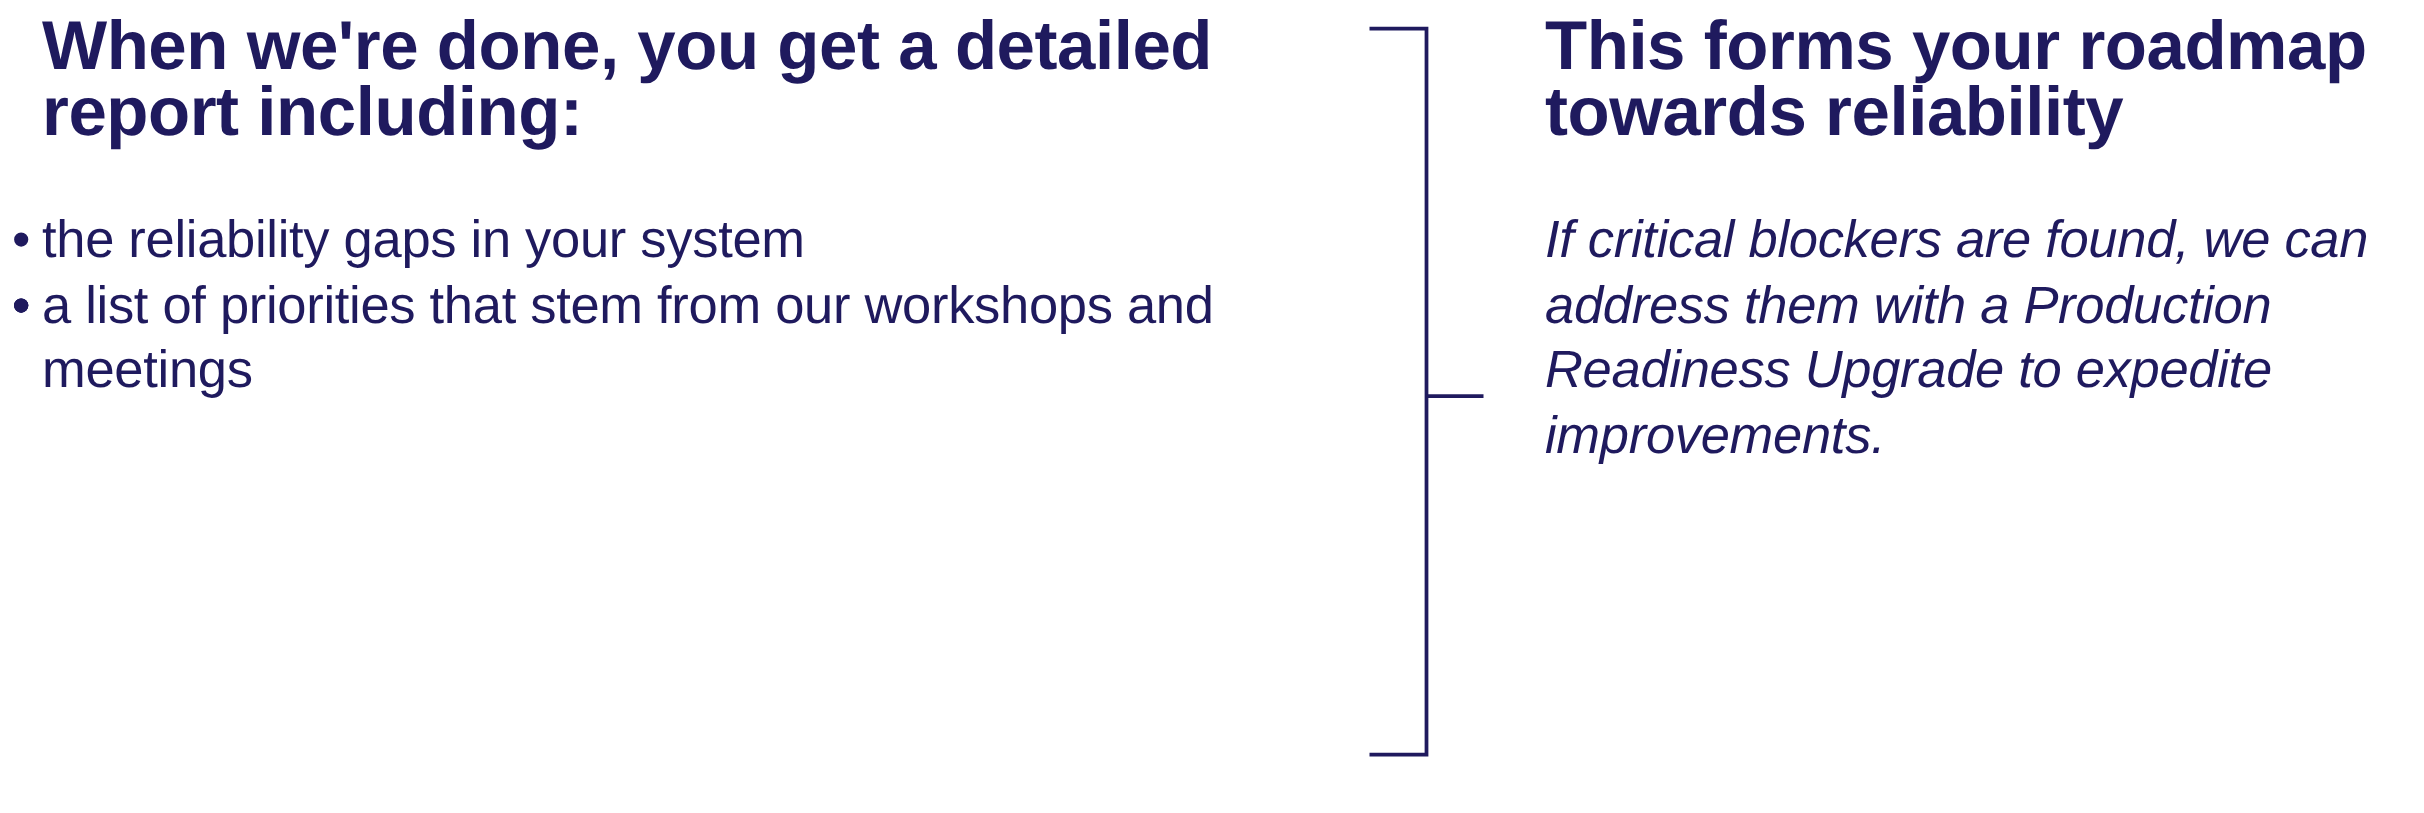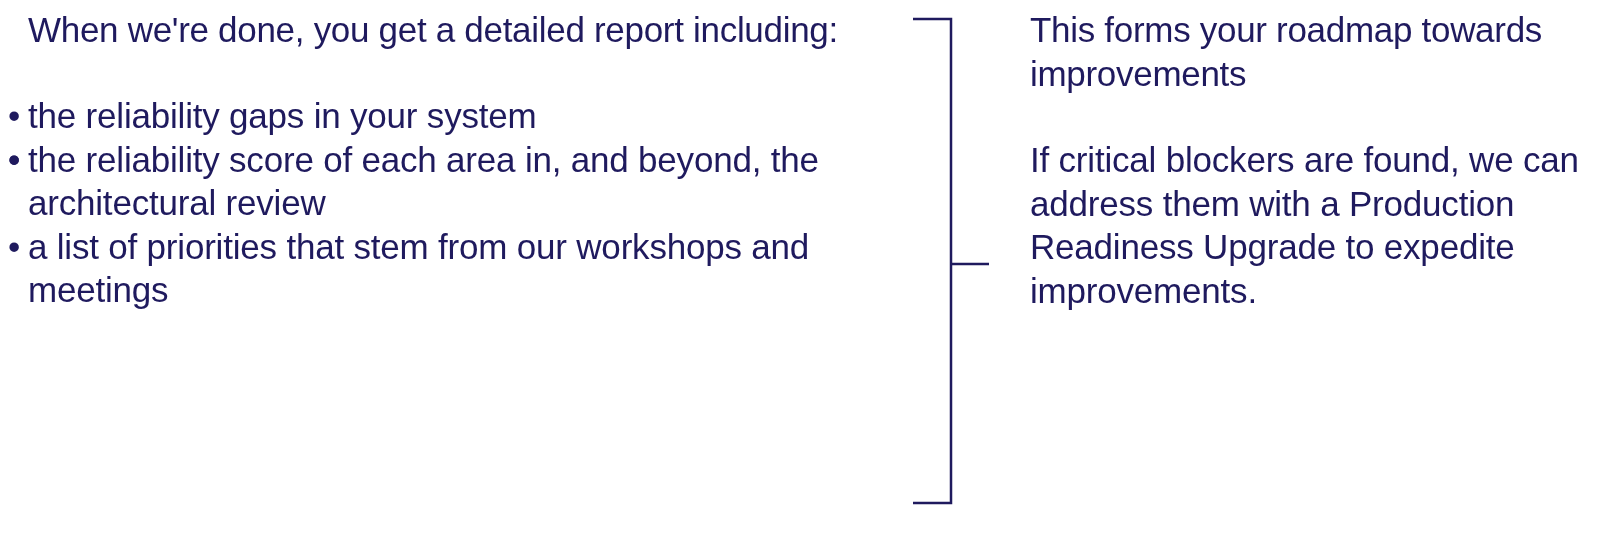--- a/index.html
+++ b/index.html
@@ -1,44 +1,44 @@
 <!DOCTYPE html>
 <html><head>
 <meta charset="utf-8">
 <style>
   html, body { margin: 0; padding: 0; background: #ffffff; }
   body { width: 1616px; height: 542px; position: relative; overflow: hidden;
          font-family: "Liberation Sans", "DejaVu Sans", sans-serif; color: #1f1a5e; }
   .col { position: absolute; top: 8px; }
   .left { left: 8px; width: 870px; }
   .right { left: 1030px; width: 586px; }
-  .heading { font-weight: normal; font-size: 35px; line-height: 44px; margin: 0 0 0 20px; letter-spacing: -0.3px; }
+  .heading { font-weight: bold; font-size: 46px; line-height: 44px; margin: 0 0 0 20px; letter-spacing: -0.3px; }
   .right .heading { margin-left: 0; }
   .bullets { list-style: none; margin: 42px 0 0 0; padding: 0; }
   .bullets li { font-size: 35px; line-height: 43.5px; padding-left: 20px; position: relative; letter-spacing: -0.2px; }
   .bullets li .dot { position: absolute; left: 0; top: 0; }
-  .para { font-size: 35px; line-height: 43.5px; margin: 42px 0 0 0; letter-spacing: -0.2px; }
+  .para { font-size: 35px; line-height: 43.5px; margin: 42px 0 0 0; letter-spacing: -0.2px; font-style: italic; }
   .para + .para { margin-top: 43.5px; }
   .para b { font-weight: bold; }
   .bracket { position: absolute; left: 0; top: 0; }
 </style>
 </head>
 <body>
 
 <svg class="bracket" width="1616" height="542">
   <path d="M913 19 H951 V503 H913" fill="none" stroke="#1f1a5e" stroke-width="2.5"></path>
   <path d="M951 264 H989" fill="none" stroke="#1f1a5e" stroke-width="2.5"></path>
 </svg>
 
 <div class="col left">
   <h2 class="heading">When we're done, you get a detailed report including:</h2>
   <ul class="bullets">
     <li><span class="dot">•</span><span>the reliability gaps in your system</span></li>
     <li><span class="dot">•</span></li>
-    <li><span class="dot">•</span><span>the reliability score of each area in, and beyond, the architectural review</span></li>
+    <li><span class="dot">•</span></li>
     <li><span class="dot">•</span><span>a list of priorities that stem from our workshops and meetings</span></li>
   </ul>
 </div>
 
 <div class="col right">
-  <h2 class="heading">This forms your roadmap towards improvements</h2>
+  <h2 class="heading">This forms your roadmap towards reliability</h2>
   <p class="para">If critical blockers are found, we can address them with a Production Readiness Upgrade to expedite improvements.</p>
 </div>
 
 </body></html>

